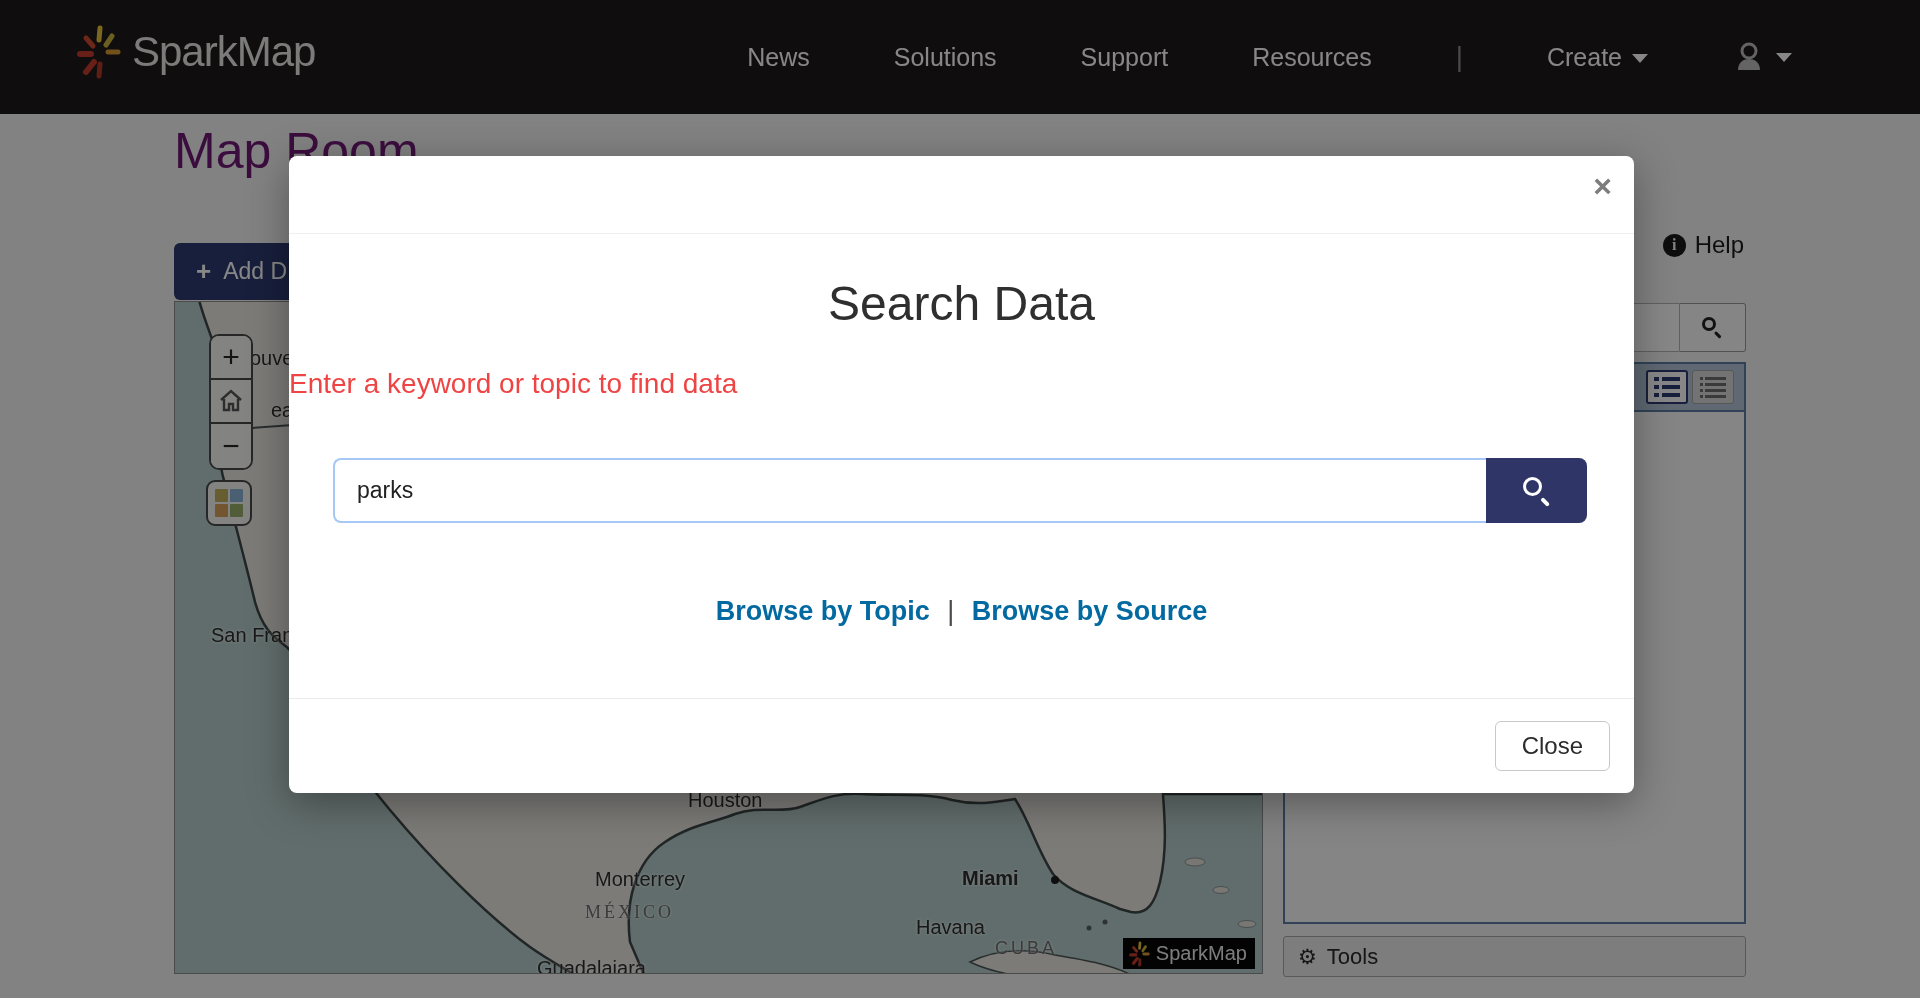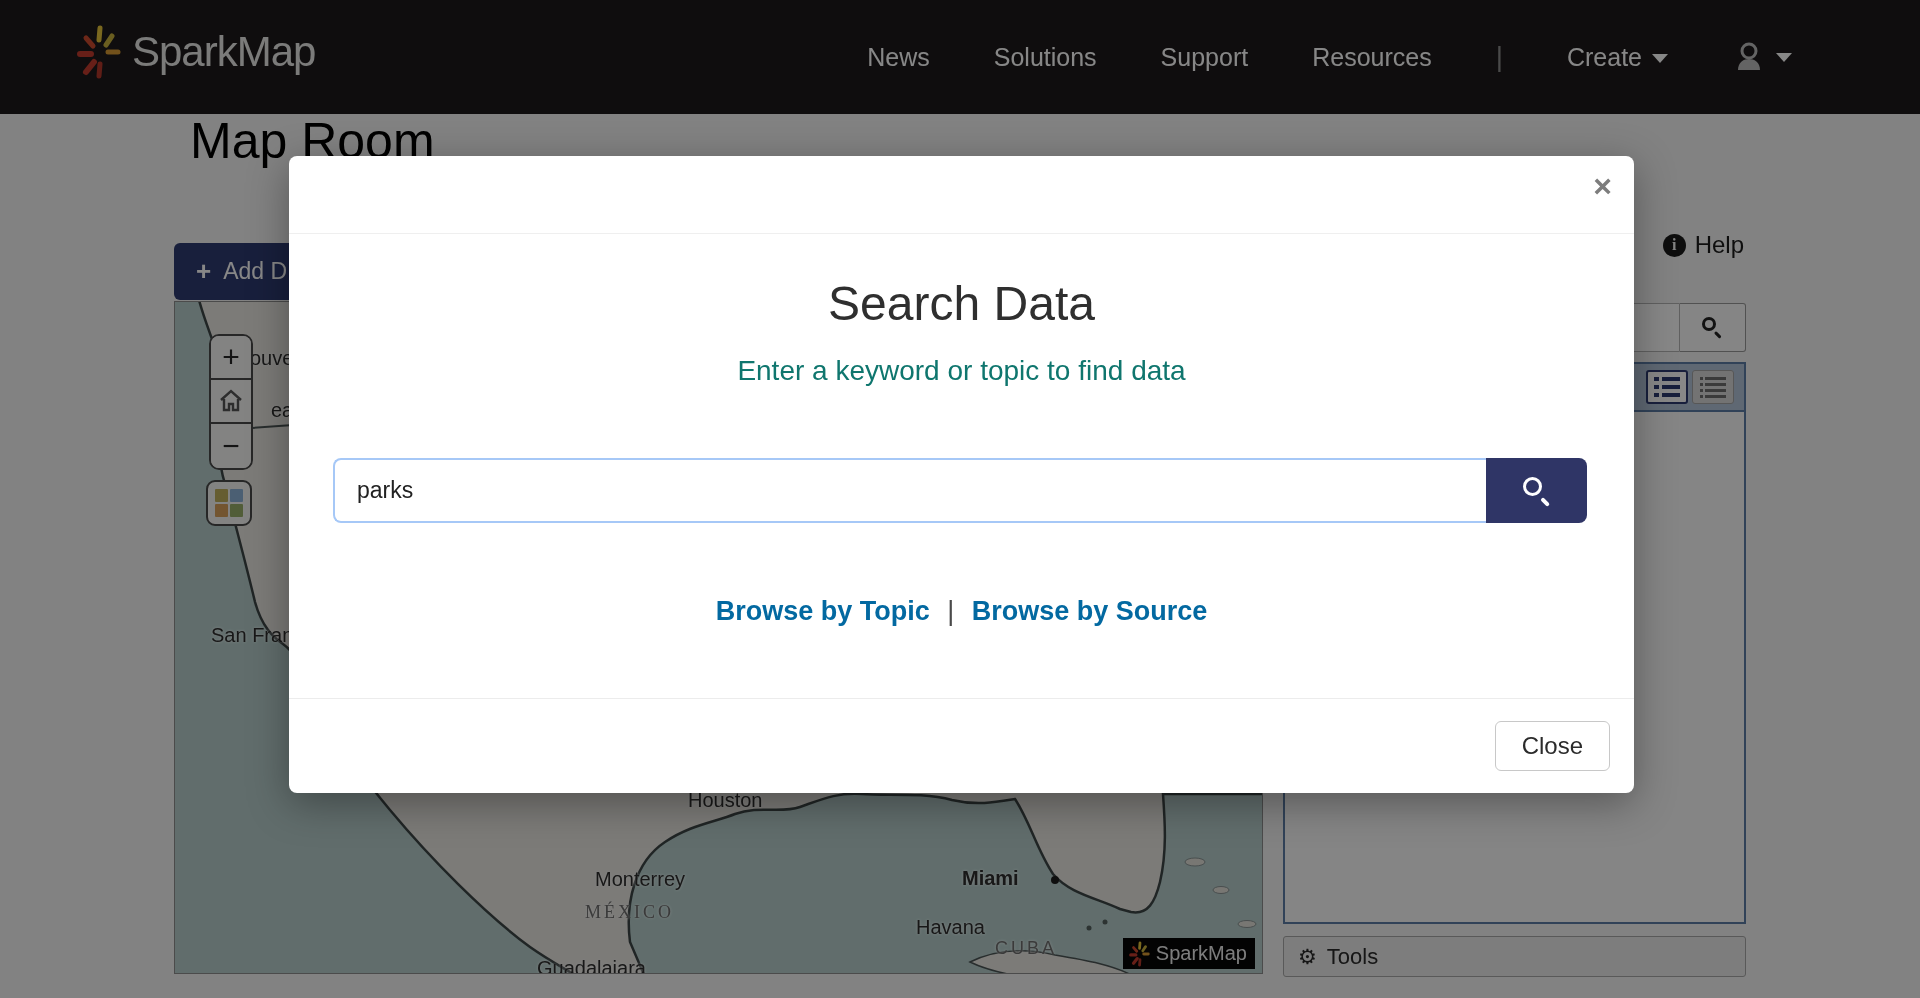--- a/index.html
+++ b/index.html
@@ -3,28 +3,28 @@
 <meta charset="utf-8">
 <style>
   * { margin:0; padding:0; box-sizing:border-box; }
   html,body { width:1920px; height:998px; overflow:hidden; font-family:"Liberation Sans",sans-serif; }
   body { position:relative; background:#f6f6f5; }
 
   
   .navbar { position:absolute; left:0; top:0; width:1920px; height:114px; background:#1d1a1b; z-index:1; }
   .brand { position:absolute; left:74px; top:24px; display:flex; align-items:center; gap:6px; cursor:pointer; }
   .brand-text { color:#e9e9e7; font-size:42px; letter-spacing:-1px; }
-  .nav-links { position:absolute; right:128px; top:0; height:114px; display:flex; align-items:center; gap:64px; }
+  .nav-links { position:absolute; right:128px; top:0; height:114px; display:flex; align-items:center; gap:84px; }
   .nav-link { color:#ffffff; font-size:25px; cursor:pointer; }
   .nav-divider { color:#8d8d8d; font-size:28px; font-weight:300; }
   .caret { display:inline-block; width:0; height:0; border-left:8px solid transparent; border-right:8px solid transparent; border-top:9px solid #ffffff; margin-left:10px; vertical-align:middle; }
   .account { display:flex; align-items:center; cursor:pointer; }
 
   
-  .page-title { position:absolute; left:174px; top:112px; font-size:50px; color:#000000; z-index:2;margin-left:16px; }
+  .page-title { position:absolute; left:174px; top:122px; font-size:50px; color:#701a75; z-index:2; }
   .add-btn { position:absolute; left:174px; top:243px; height:57px; width:172px; background:#2f3c71; border-radius:6px; color:#fff; font-size:23px; display:flex; align-items:center; padding-left:22px; gap:12px; z-index:2; cursor:pointer; white-space:nowrap; overflow:hidden; }
   .add-plus { font-size:26px; font-weight:bold; }
   .help { position:absolute; right:176px; top:228px; height:34px; display:flex; align-items:center; gap:9px; font-size:24px; color:#1c1c1c; z-index:2; cursor:pointer; }
   .info-icon { width:23px; height:23px; background:#1c1c1c; border-radius:50%; color:#f6f6f5; font-size:16px; font-weight:bold; font-family:"Liberation Serif",serif; display:flex; align-items:center; justify-content:center; }
 
   
   .map-panel { position:absolute; left:174px; top:301px; width:1089px; height:673px; border:1px solid #8f8f8f; background:#eae8e3; z-index:2; overflow:hidden; }
   .map-svg { position:absolute; left:0; top:0; }
   .map-label { position:absolute; color:#2e2e2e; text-shadow:0 0 3px rgba(255,255,255,.85); white-space:nowrap; }
   .lbl-city { font-size:20px; }
@@ -51,21 +51,21 @@
   .toggle-inactive { background:#d9d9d9; border:1px solid #a5a5a5; }
   .tools-bar { position:absolute; left:1283px; top:936px; width:463px; height:41px; background:#ededed; border:1px solid #a9a9a9; border-radius:3px; display:flex; align-items:center; gap:10px; padding-left:14px; font-size:22px; color:#2b2b2b; z-index:2; cursor:pointer; }
   .gear { font-size:21px; color:#2b2b2b; }
 
   
   .backdrop { position:absolute; left:0; top:0; width:1920px; height:998px; background:rgba(0,0,0,0.47); z-index:40; }
   .modal { position:absolute; left:289px; top:156px; width:1345px; height:637px; background:#ffffff; border-radius:8px; box-shadow:0 10px 40px rgba(0,0,0,.35); z-index:50; }
   .modal-header { position:relative; height:78px; border-bottom:1px solid #efefef; }
   .modal-x { position:absolute; right:22px; top:14px; font-size:32px; font-weight:bold; color:#7d7d7d; cursor:pointer; line-height:1; }
   .modal-title { margin-top:42px; text-align:center; font-size:48px; color:#2f2f2f; }
-  .modal-sub { margin-top:24px; text-align:center; font-size:28px; color:#0f766e; }
+  .modal-sub { margin-top:37px; text-align:left; font-size:28px; color:#ef4444; }
   .search-row { position:absolute; left:44px; top:302px; width:1254px; height:65px; display:flex; }
   .search-input { flex:1; border:2px solid #a6c8f7; border-right:none; border-radius:8px 0 0 8px; font-size:23px; padding:0 22px; color:#222; outline:none; }
   .search-btn { width:101px; background:#2f3566; border-radius:0 8px 8px 0; display:flex; align-items:center; justify-content:center; cursor:pointer; }
   .mag-w { position:relative; width:30px; height:30px; }
   .mag-w .lens { position:absolute; left:1px; top:1px; width:19px; height:19px; border:3.5px solid #fff; border-radius:50%; }
   .mag-w .handle { position:absolute; left:21px; top:21px; width:10px; height:4px; background:#fff; transform:rotate(45deg); transform-origin:0 0; border-radius:2px; }
   .browse-row { position:absolute; left:0; top:440px; width:100%; text-align:center; font-size:27px; font-weight:bold; }
   .browse-link { color:#0369a1; cursor:pointer; }
   .browse-sep { color:#4a4a4a; margin:0 10px; font-weight:normal; }
   .modal-footer { position:absolute; left:0; top:542px; width:100%; height:118px; border-top:1px solid #ececec; }

